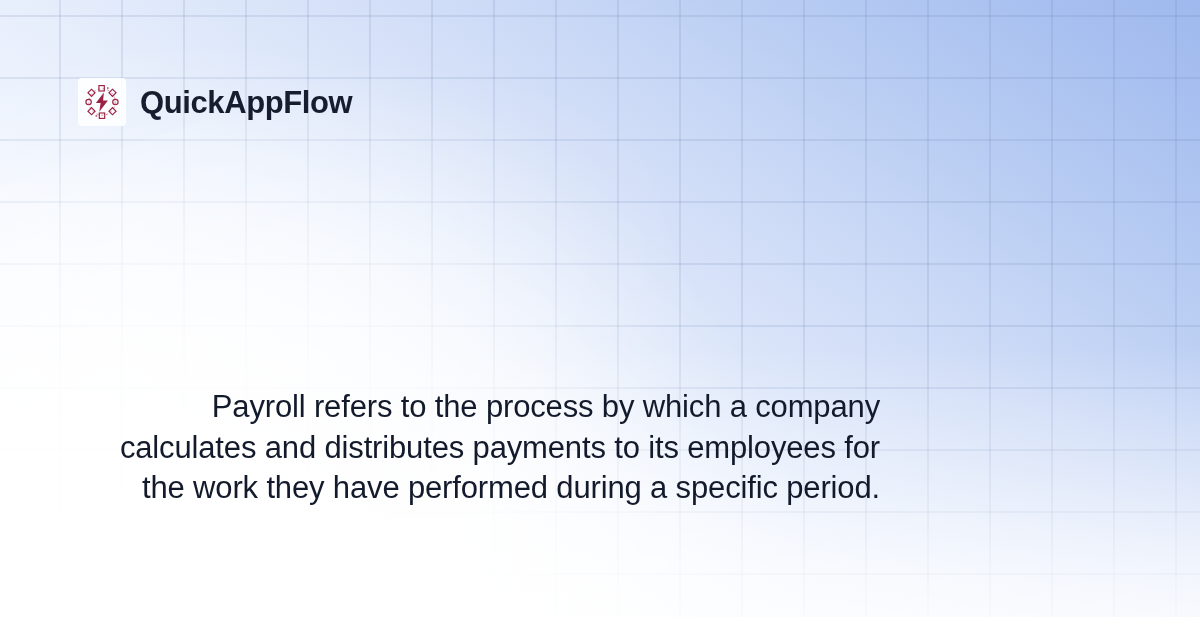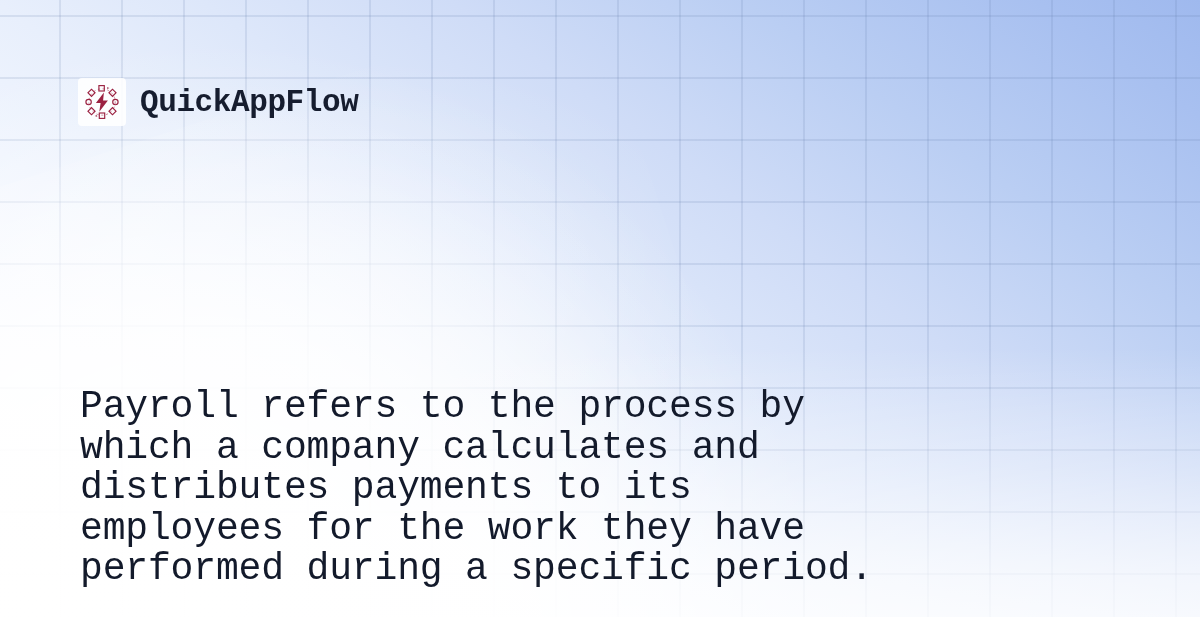--- a/index.html
+++ b/index.html
@@ -14,21 +14,20 @@
   }
 
   
   .og-card {
     position: relative;
     width: 1200px;
     height: 617px;
     overflow: hidden;
     background: #e5e5e5;
     isolation: isolate;
-    font-family: Liberation Mono, monospace;
   }
 
   
   .bg-gradient {
     position: absolute;
     inset: 0;
     background:
       linear-gradient(215deg,
         #9fb9ee 0%,
         #a8c0f0 8%,
@@ -149,25 +148,26 @@
     white-space: nowrap;
   }
 
   
   .description {
     position: absolute;
     left: 80px;
     top: 387px;
     margin: 0;
     width: 800px;
-    font-size: 38px;
+    font-size: 31px;
     font-weight: normal;
     line-height: 40.5px;
     letter-spacing: -0.15px;
     color: #131a2b;
+    text-align: right;
   }
 </style>
 </head>
 <body>
 
 <div class="og-card">
 
   <div class="bg-gradient"></div>
   <div class="bg-grid"></div>
   <div class="bg-streak"></div>

